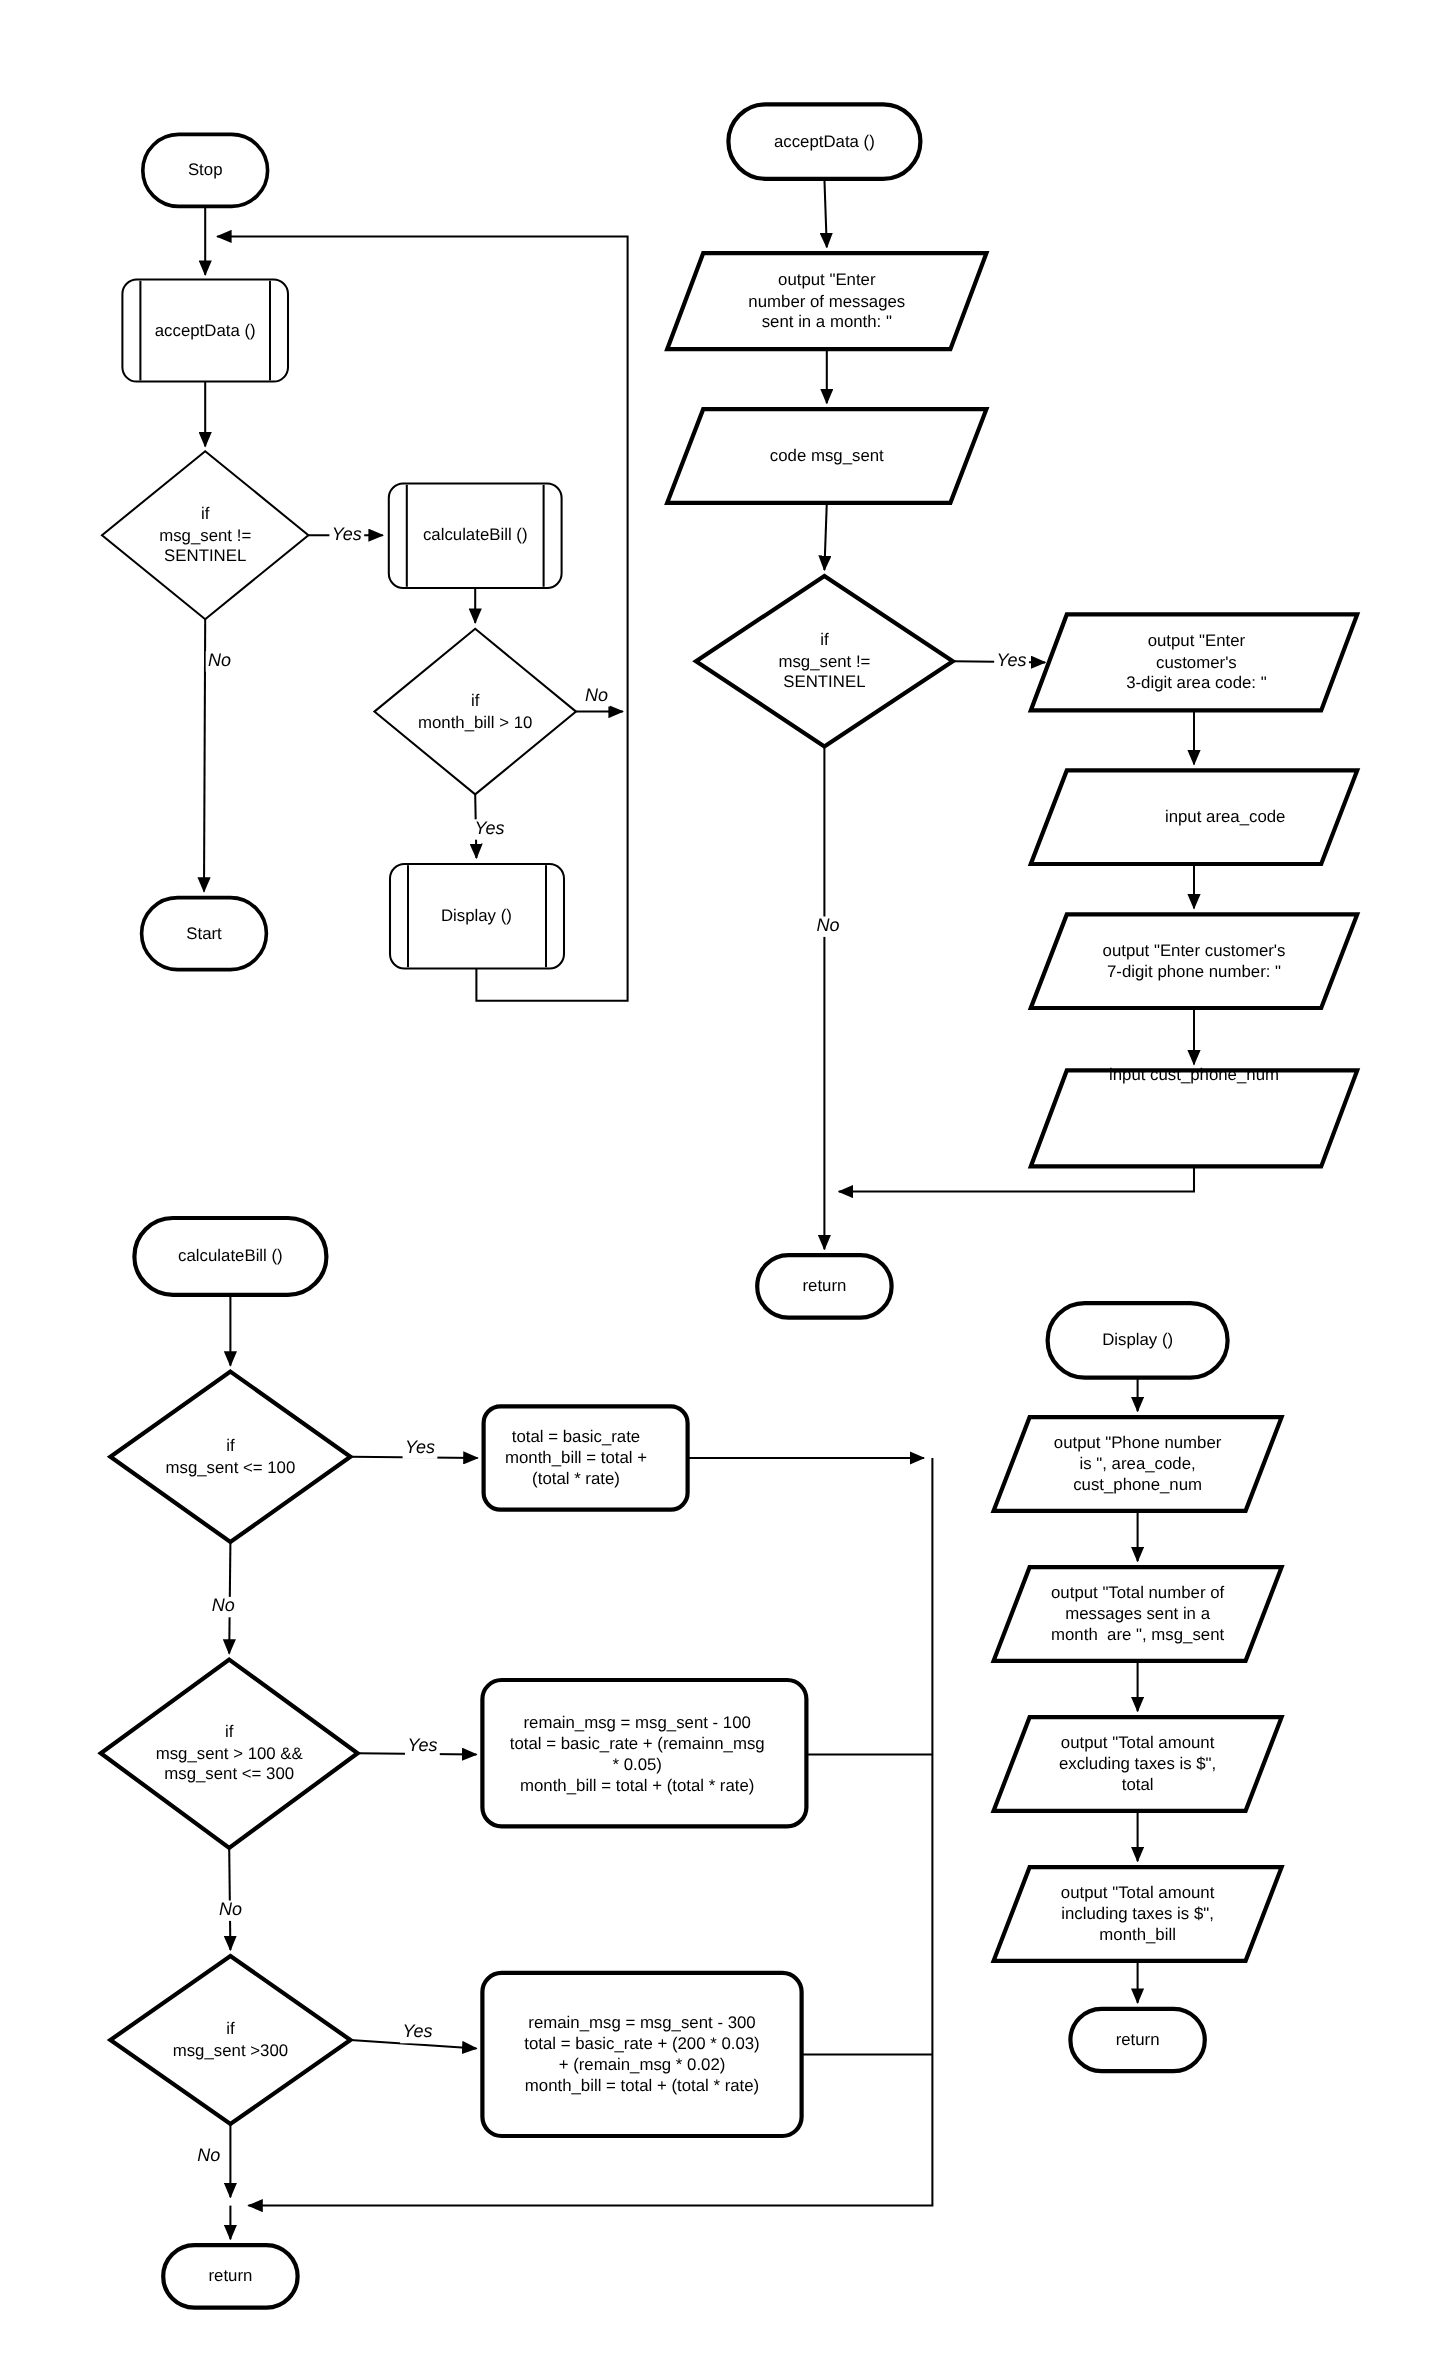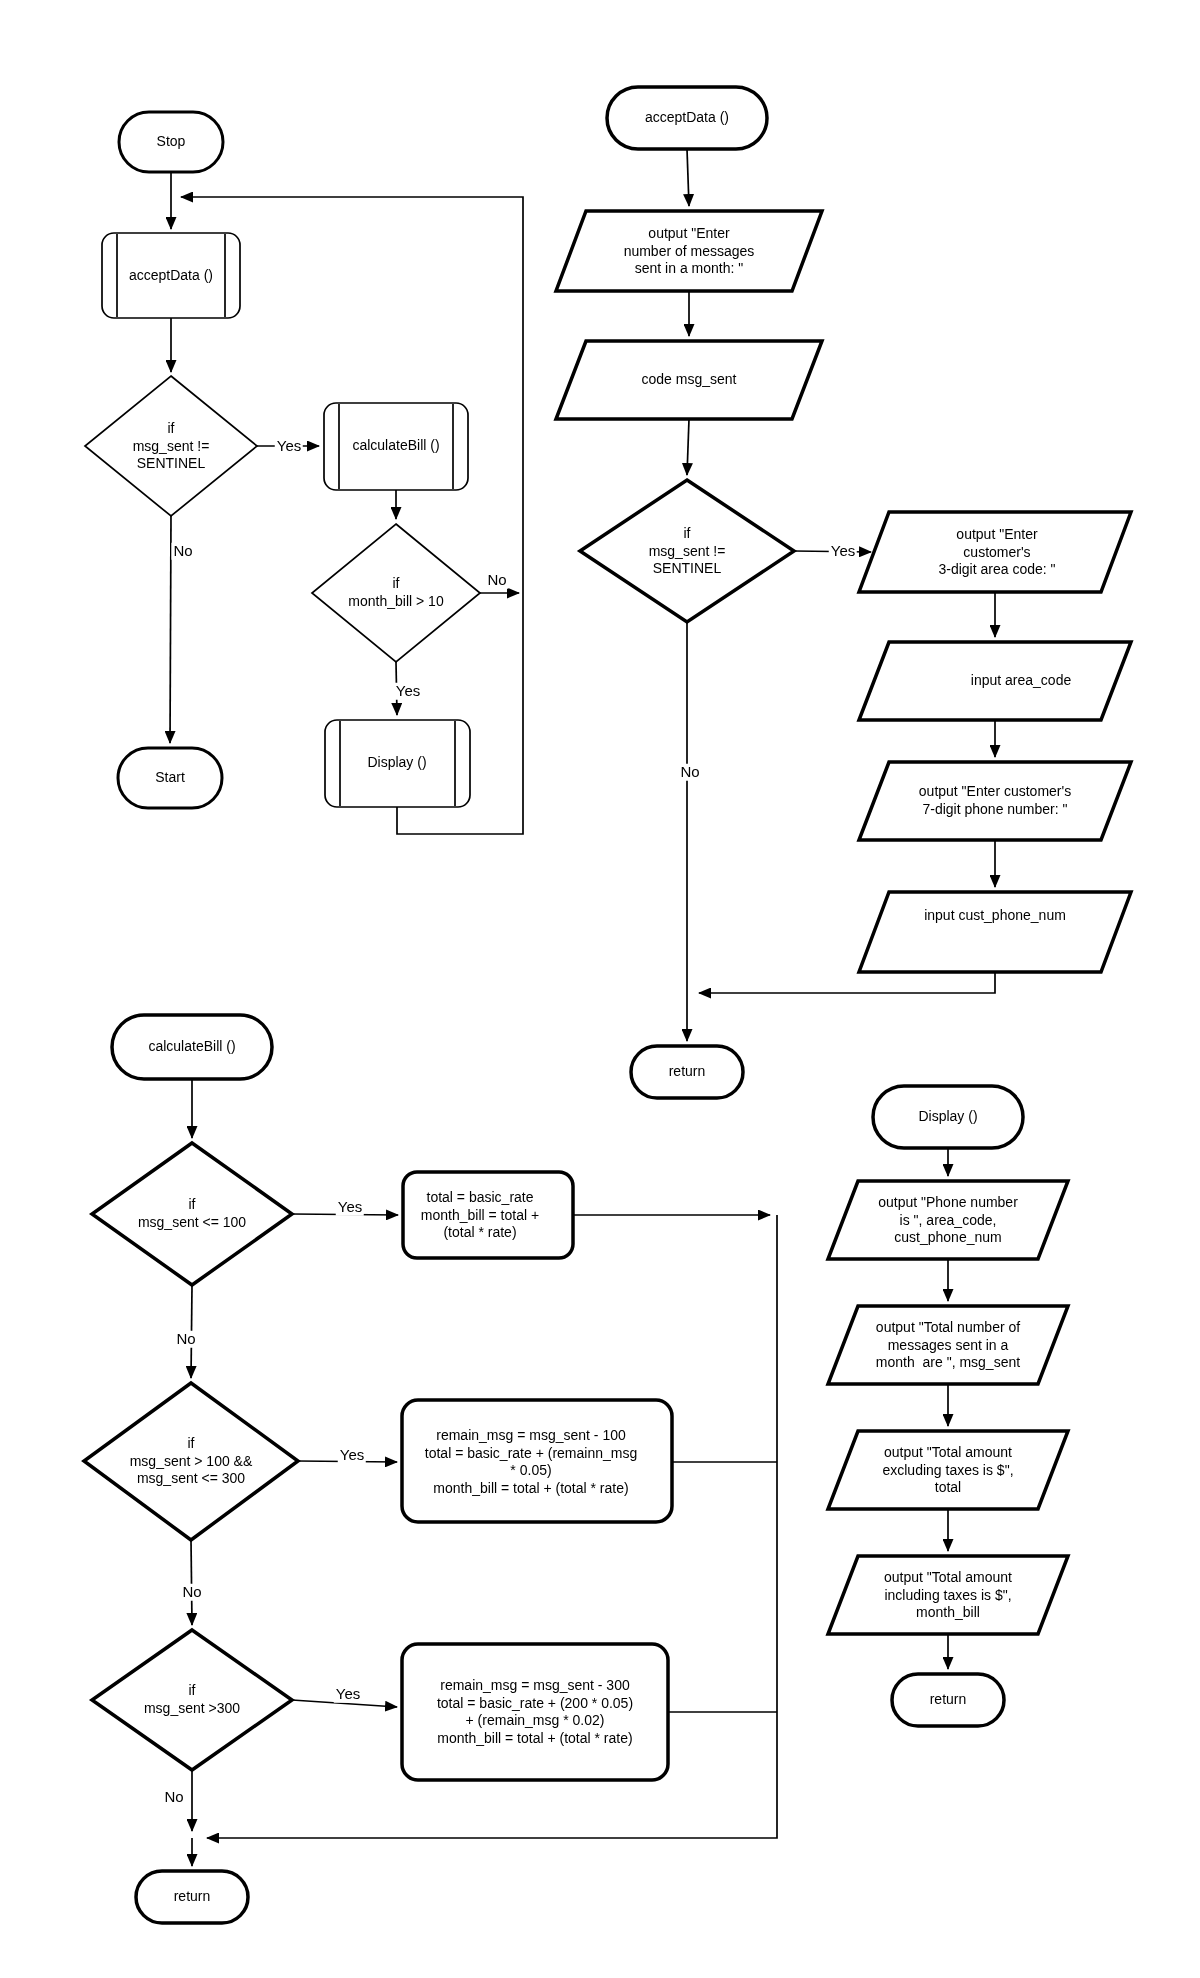--- a/index.html
+++ b/index.html
@@ -21,21 +21,21 @@
   .lbl{
     position:absolute;
     transform:translate(-50%,-50%);
     font-size:14px;line-height:1.26;
     text-align:center;white-space:pre;
   }
   .edge-lbl{
     position:absolute;
     transform:translate(-50%,-50%);
     font-size:15px;line-height:1.1;
-    background:#ffffff;padding:0 2px;white-space:pre;
+    background:#ffffff;padding:0 2px;white-space:pre;font-style:italic;
   }
 </style>
 </head>
 <body>
 
 <div class="canvas">
 
   <svg width="1200" height="1978" viewBox="0 0 1200 1978">
     <defs>
       <marker id="arr" markerUnits="userSpaceOnUse" markerWidth="13" markerHeight="11" refX="12" refY="5.5" orient="auto">
@@ -170,21 +170,21 @@
 msg_sent !=
 SENTINEL</div>
     <div class="edge-lbl" style="left:843px;top:551px">Yes</div>
     <div class="edge-lbl" style="left:690px;top:772px">No</div>
     <div class="lbl" style="left:997px;top:552px">output "Enter
 customer's
 3-digit area code: "</div>
     <div class="lbl" style="left:1021px;top:681px">input area_code</div>
     <div class="lbl" style="left:995px;top:801px">output "Enter customer's
 7-digit phone number: "</div>
-    <div class="lbl" style="left:995px;top:916px">input cust_phone_num</div>
+    <div class="lbl" style="left:995px;top:896px">input cust_phone_num</div>
     <div class="lbl" style="left:687px;top:1072px">return</div>
 
     <div class="lbl" style="left:192px;top:1047px">calculateBill ()</div>
     <div class="lbl" style="left:192px;top:1214px">if
 msg_sent &lt;= 100</div>
     <div class="edge-lbl" style="left:350px;top:1207px">Yes</div>
     <div class="lbl" style="left:480px;top:1215px">total = basic_rate
 month_bill = total +
 (total * rate)</div>
     <div class="edge-lbl" style="left:186px;top:1339px">No</div>
@@ -194,21 +194,21 @@
     <div class="edge-lbl" style="left:352px;top:1455px">Yes</div>
     <div class="lbl" style="left:531px;top:1462px">remain_msg = msg_sent - 100
 total = basic_rate + (remainn_msg
 * 0.05)
 month_bill = total + (total * rate)</div>
     <div class="edge-lbl" style="left:192px;top:1592px">No</div>
     <div class="lbl" style="left:192px;top:1700px">if
 msg_sent &gt;300</div>
     <div class="edge-lbl" style="left:348px;top:1694px">Yes</div>
     <div class="lbl" style="left:535px;top:1712px">remain_msg = msg_sent - 300
-total = basic_rate + (200 * 0.05)
+total = basic_rate + (200 * 0.03)
 + (remain_msg * 0.02)
 month_bill = total + (total * rate)</div>
     <div class="edge-lbl" style="left:174px;top:1797px">No</div>
     <div class="lbl" style="left:192px;top:1897px">return</div>
 
     <div class="lbl" style="left:948px;top:1117px">Display ()</div>
     <div class="lbl" style="left:948px;top:1220px">output "Phone number
 is ", area_code,
 cust_phone_num</div>
     <div class="lbl" style="left:948px;top:1345px">output "Total number of

